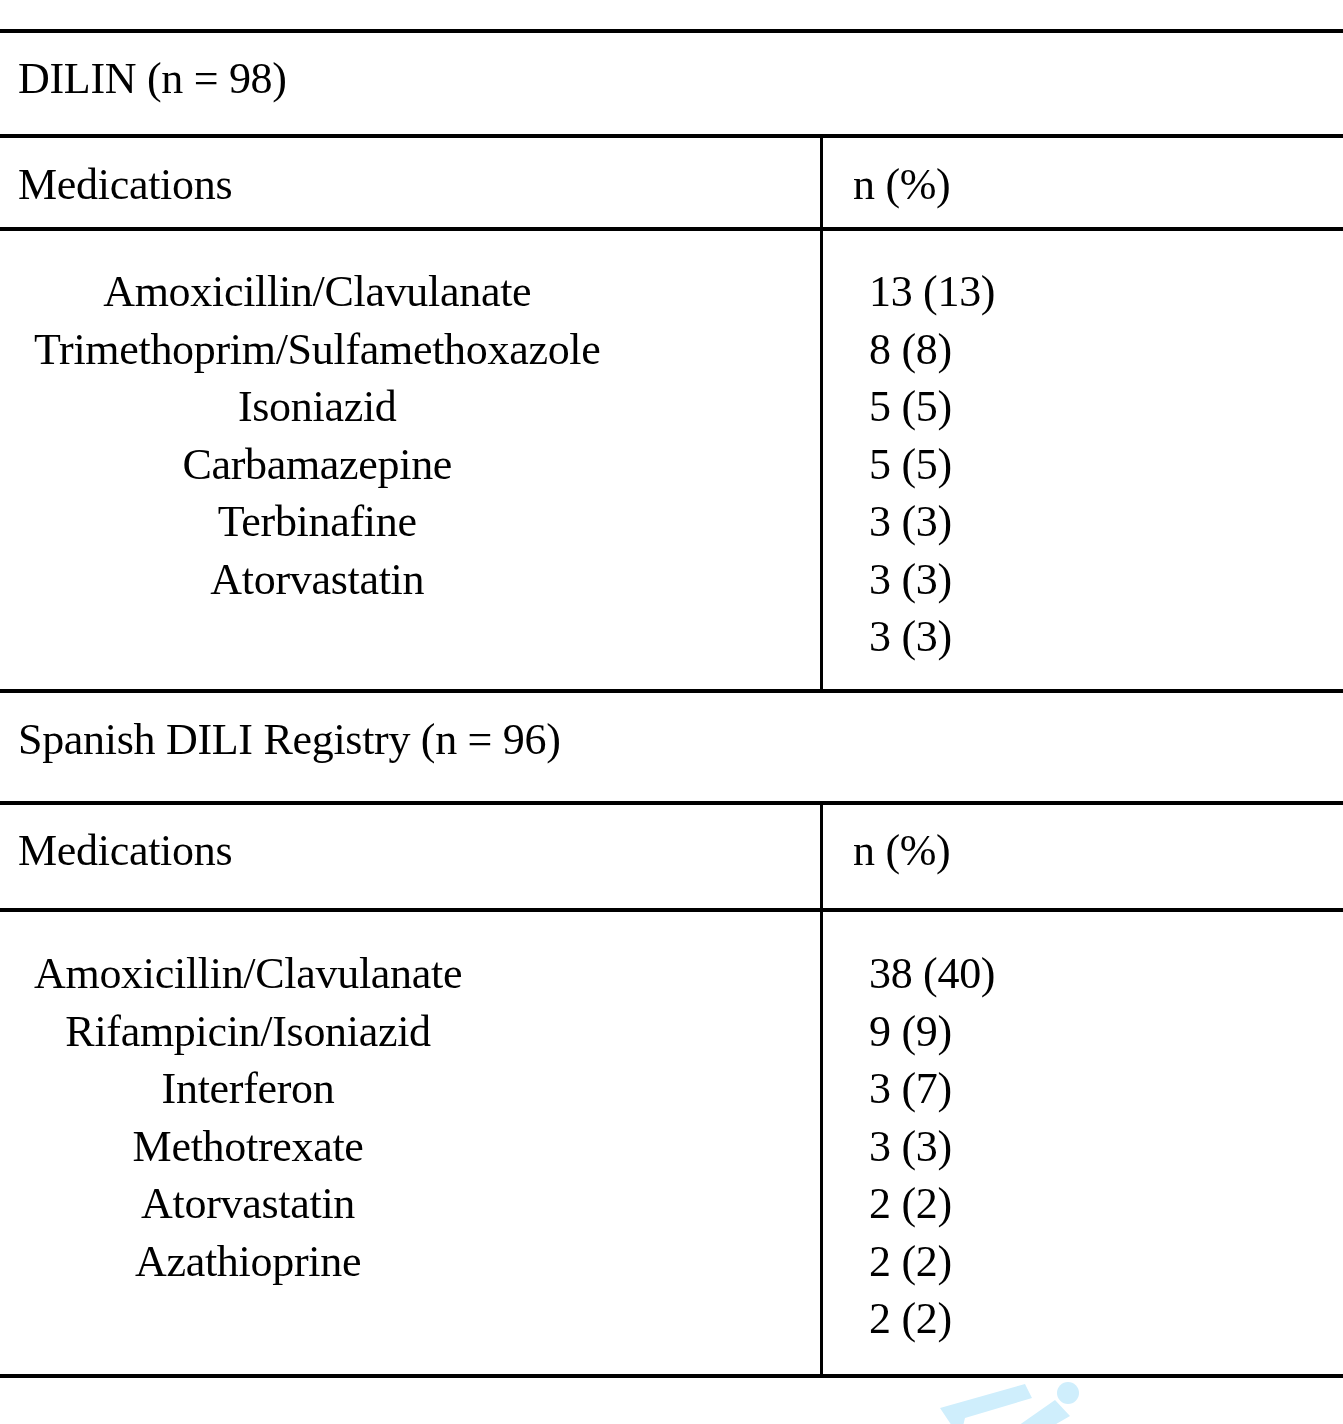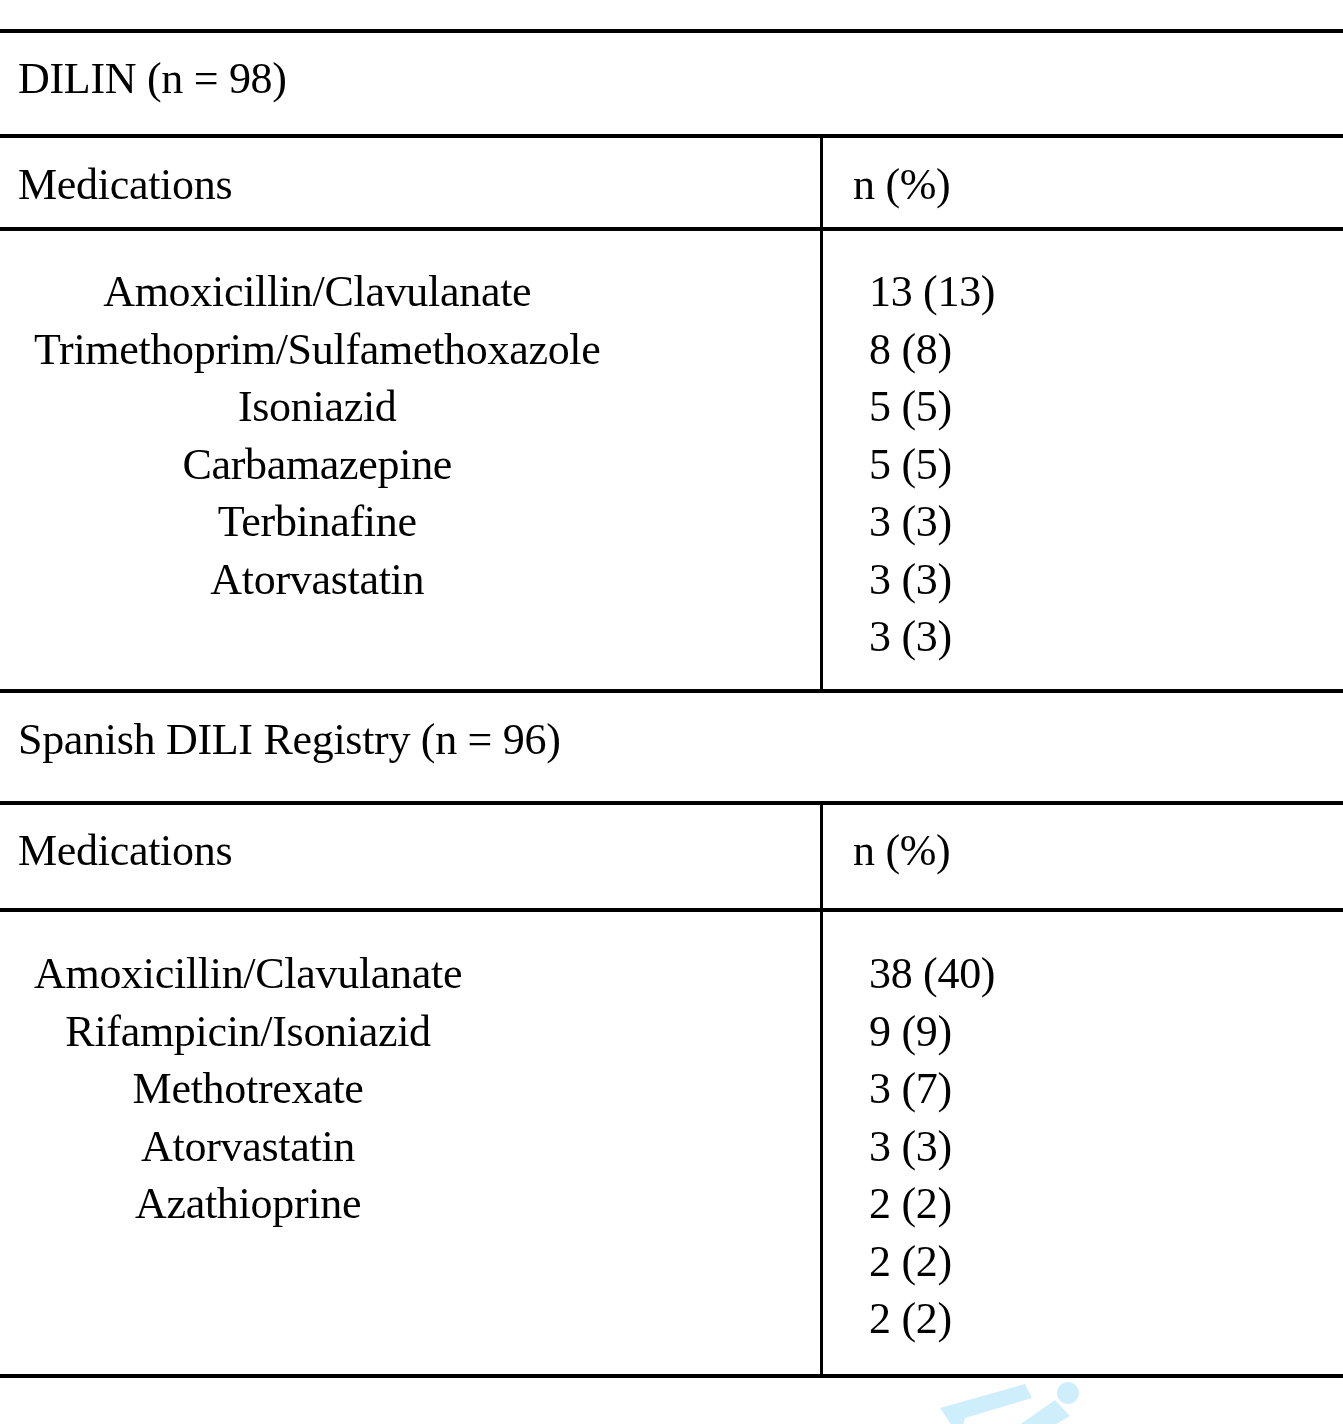--- a/index.html
+++ b/index.html
@@ -56,20 +56,21 @@
   </div>
 
   <div>
     <div class="txt col1" style="top:711px">Spanish DILI Registry (n = 96)</div>
     <div class="txt col1" style="top:822px">Medications</div>
     <div class="txt col2" style="top:822px">n (%)</div>
 
     <ul class="list col1" style="top:929px">
       <li>Amoxicillin/Clavulanate</li>
       <li>Rifampicin/Isoniazid</li>
+      <li>Interferon</li>
       <li>Methotrexate</li>
       <li>Atorvastatin</li>
       <li>Azathioprine</li>
     </ul>
     <ul class="list col2" style="top:929px">
       <li>38 (40)</li>
       <li>9 (9)</li>
       <li>3 (7)</li>
       <li>3 (3)</li>
       <li>2 (2)</li>

